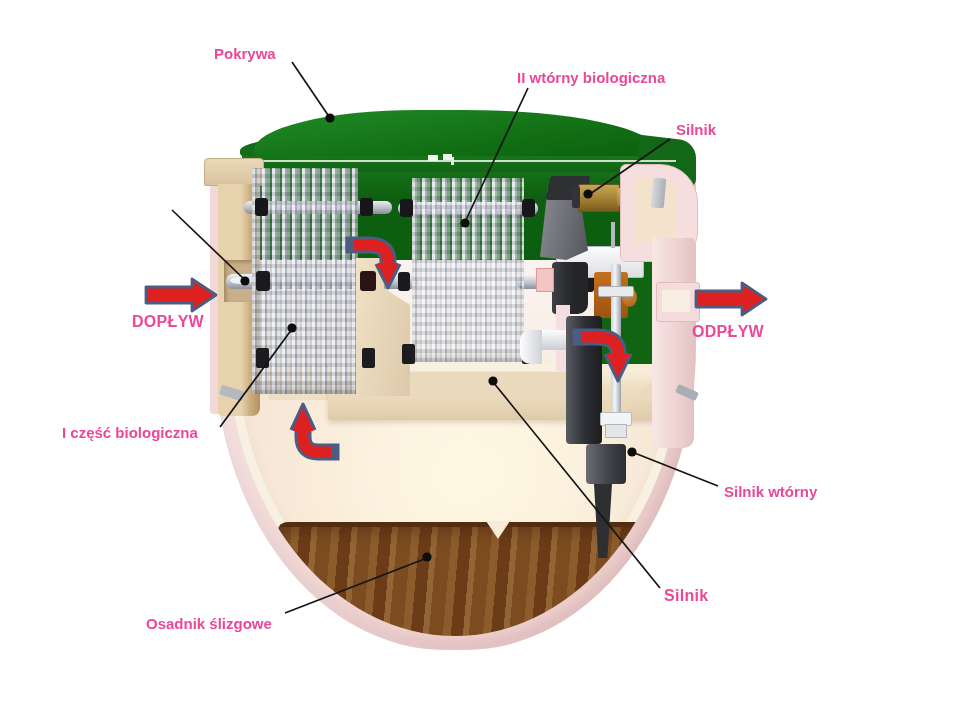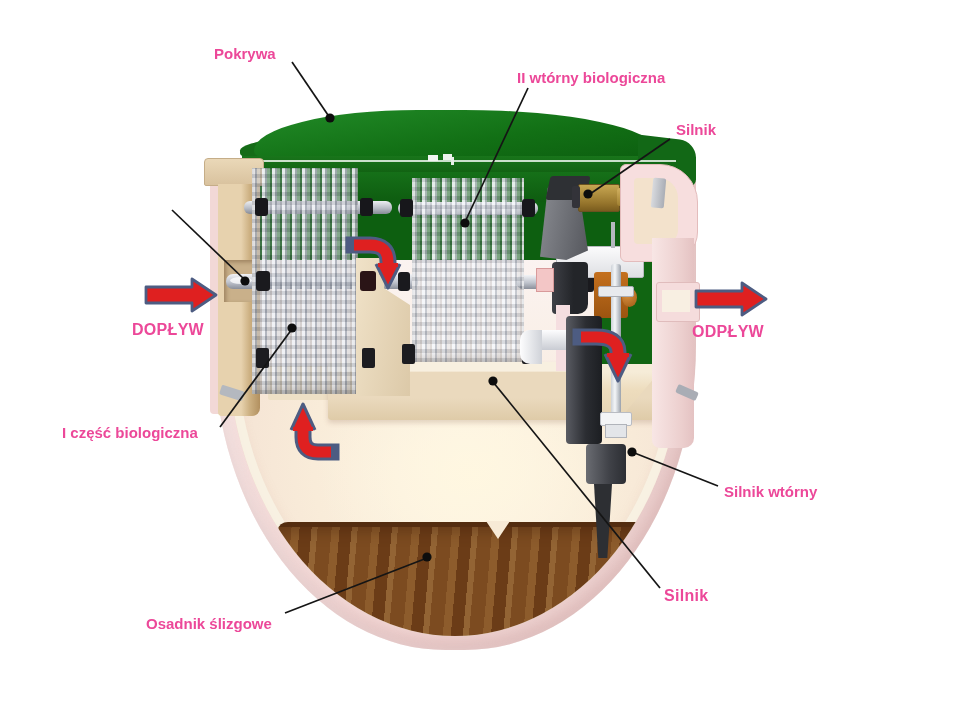--- a/index.html
+++ b/index.html
@@ -211,20 +211,20 @@
       <circle cx="292" cy="328" r="4.6"></circle>
         <circle cx="632" cy="452" r="4.6"></circle>
       <circle cx="493" cy="381" r="4.6"></circle>
         <circle cx="427" cy="557" r="4.6"></circle>
     </g>
   </svg>
 
   <div class="label" style="left:214px;top:45px;">Pokrywa</div>
   <div class="label" style="left:517px;top:69px;">II wtórny biologiczna</div>
   <div class="label" style="left:676px;top:121px;">Silnik</div>
-  <div class="label big" style="left:132px;top:312px;margin-top:8px;">DOPŁYW</div>
+  <div class="label big" style="left:132px;top:312px;">DOPŁYW</div>
   <div class="label big" style="left:692px;top:322px;">ODPŁYW</div>
   <div class="label" style="left:62px;top:424px;">I część biologiczna</div>
   <div class="label" style="left:724px;top:483px;">Silnik wtórny</div>
   <div class="label big" style="left:664px;top:586px;">Silnik</div>
   <div class="label" style="left:146px;top:615px;">Osadnik ślizgowe</div>
 
 </div>
 
 </body></html>

